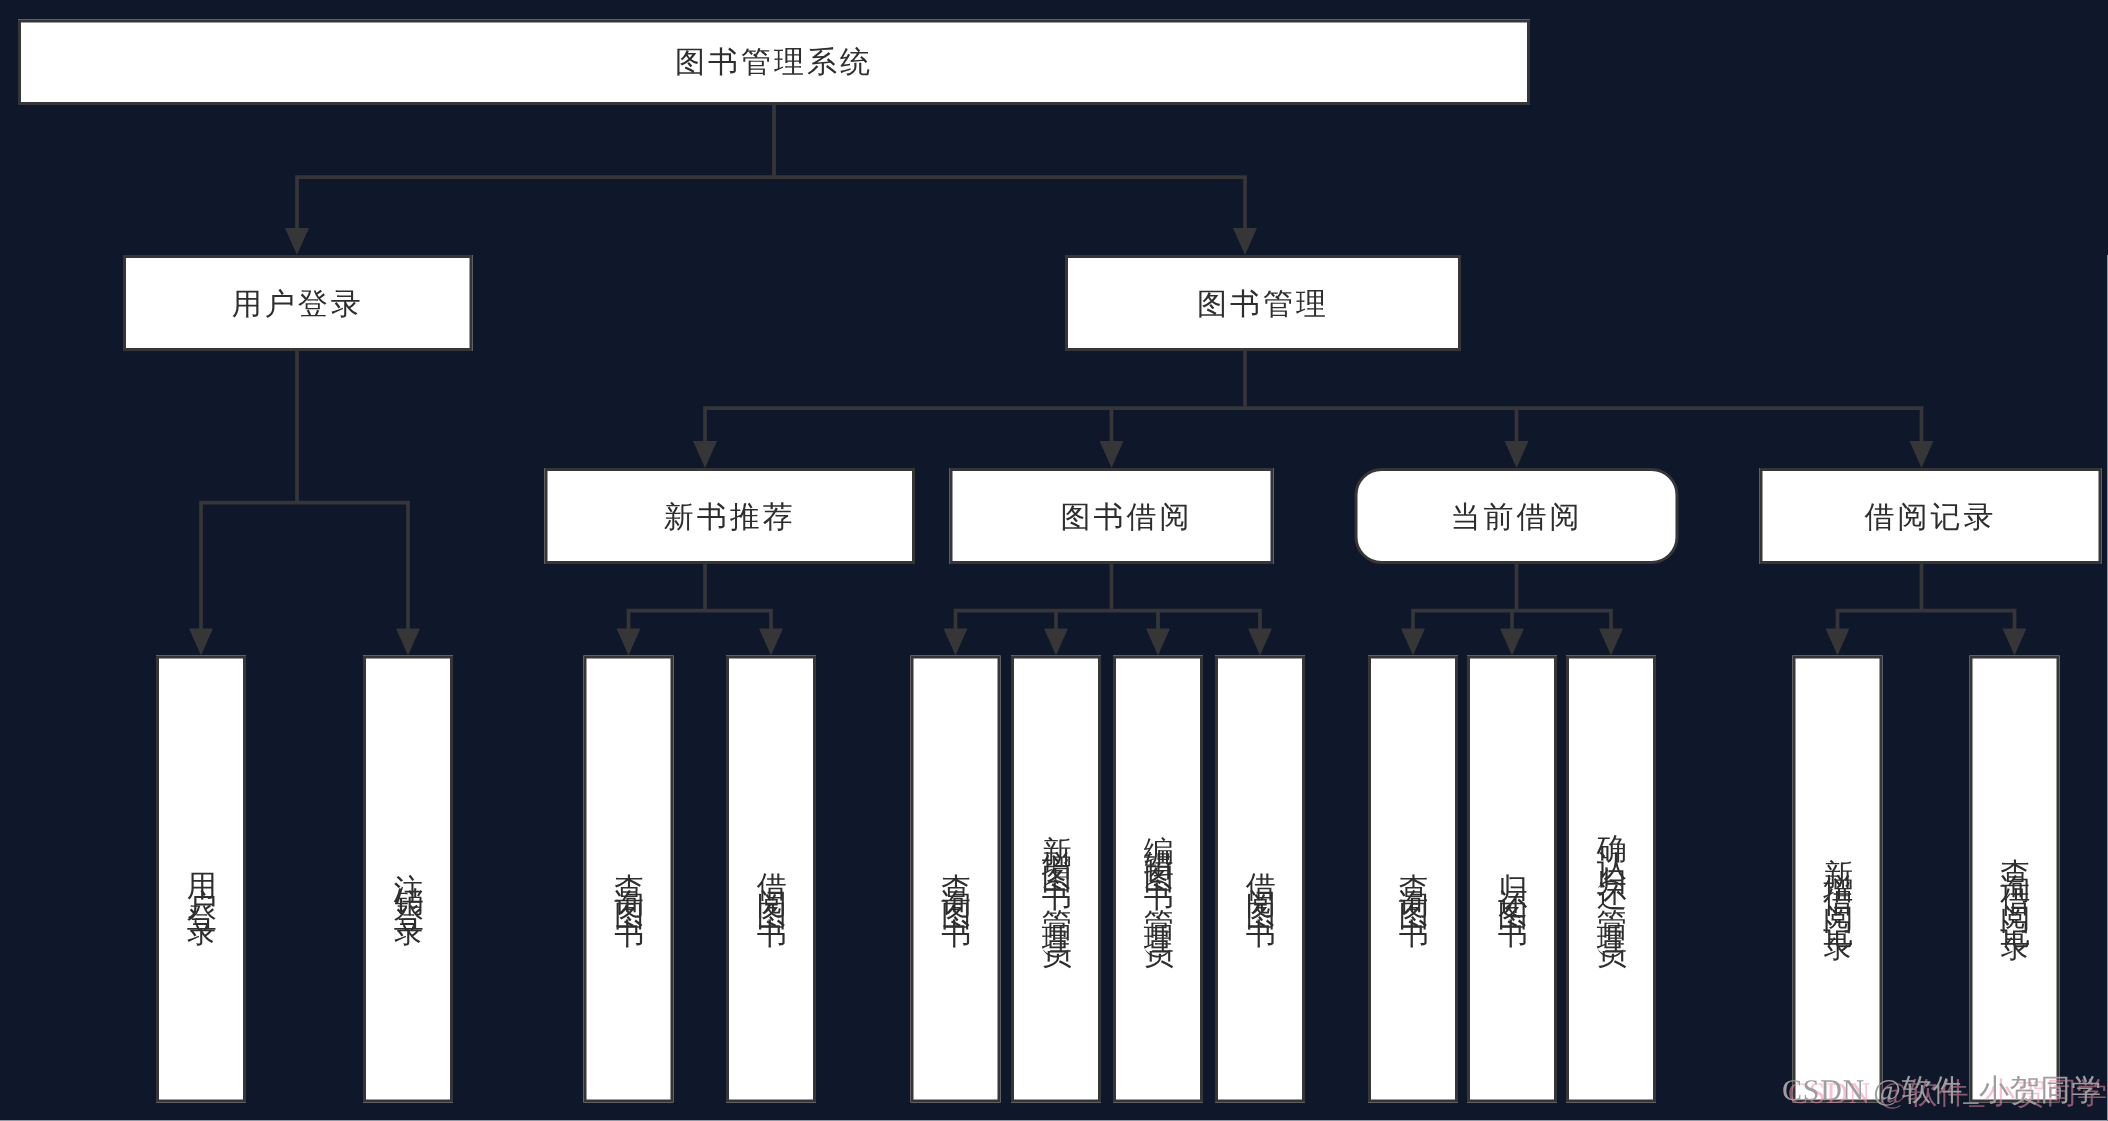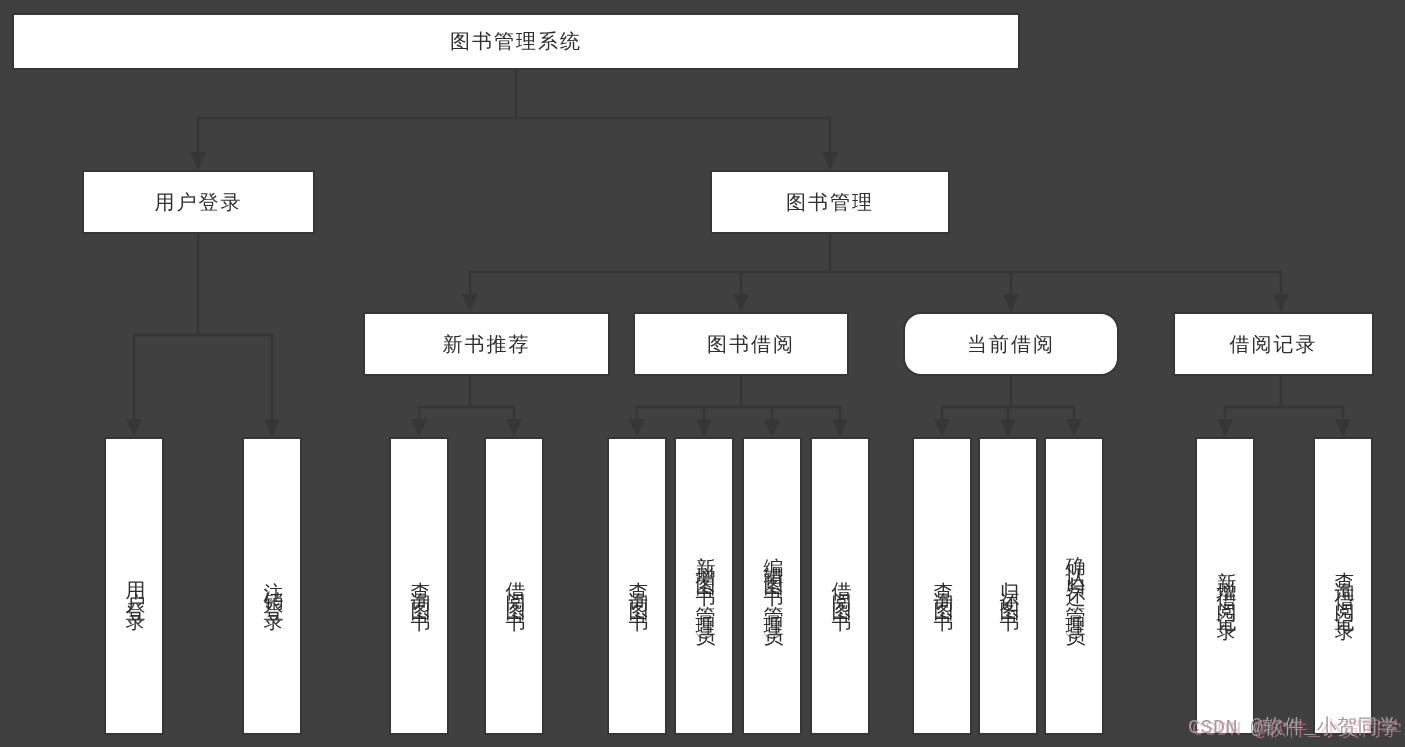--- a/index.html
+++ b/index.html
@@ -1,21 +1,21 @@
 <!DOCTYPE html>
 <html><head>
 <meta charset="utf-8">
 <style>
   html, body { margin: 0; padding: 0; background: #ffffff; }
   #canvas {
     position: relative;
     width: 1405px;
     height: 747px;
-    background: #404040;
-    font-family: Liberation Mono, monospace;
+    background: #0f172a;
+    font-family: Liberation Serif, serif;
     overflow: hidden;
   }
   #wires { position: absolute; left: 0; top: 0; width: 1405px; height: 747px; }
   .box {
     position: absolute;
     background: #ffffff;
     border: 2.5px solid #363636;
     box-sizing: border-box;
     display: flex;
     align-items: center;
@@ -100,34 +100,34 @@
     <polygon points="1335,419 1351,419 1343,437" fill="#363636" stroke="none"></polygon>
   </svg>
 
   <div class="box" style="left:12px; top:13px; width:1008px; height:57px; border-width:2px;">
     <span class="hlabel">图书管理系统</span>
   </div>
 
   <div class="box" style="left:82px; top:170px; width:233px; height:64px;">
     <span class="hlabel">用户登录</span>
   </div>
-  <div class="box" style="left:710px; top:170px; width:240px; height:64px;justify-content:center;">
+  <div class="box" style="left:710px; top:170px; width:264px; height:64px;justify-content:center;">
     <span class="hlabel">图书管理</span>
   </div>
 
   <div class="box" style="left:363px; top:312px; width:247px; height:64px;">
     <span class="hlabel">新书推荐</span>
   </div>
   <div class="box" style="left:633px; top:312px; width:216px; height:64px;padding-left:20px;">
     <span class="hlabel">图书借阅</span>
   </div>
   <div class="box" style="left:903px; top:312px; width:216px; height:64px;border-radius:18px;">
     <span class="hlabel">当前借阅</span>
   </div>
-  <div class="box" style="left:1173px; top:312px; width:201px; height:64px;">
+  <div class="box" style="left:1173px; top:312px; width:228px; height:64px;">
     <span class="hlabel">借阅记录</span>
   </div>
 
   <div class="box" style="left:104px; top:437px; width:60px; height:298px;">
     <span class="vlabel">用户登录</span>
   </div>
   <div class="box" style="left:242px; top:437px; width:60px; height:298px;">
     <span class="vlabel">注销登录</span>
   </div>
 

